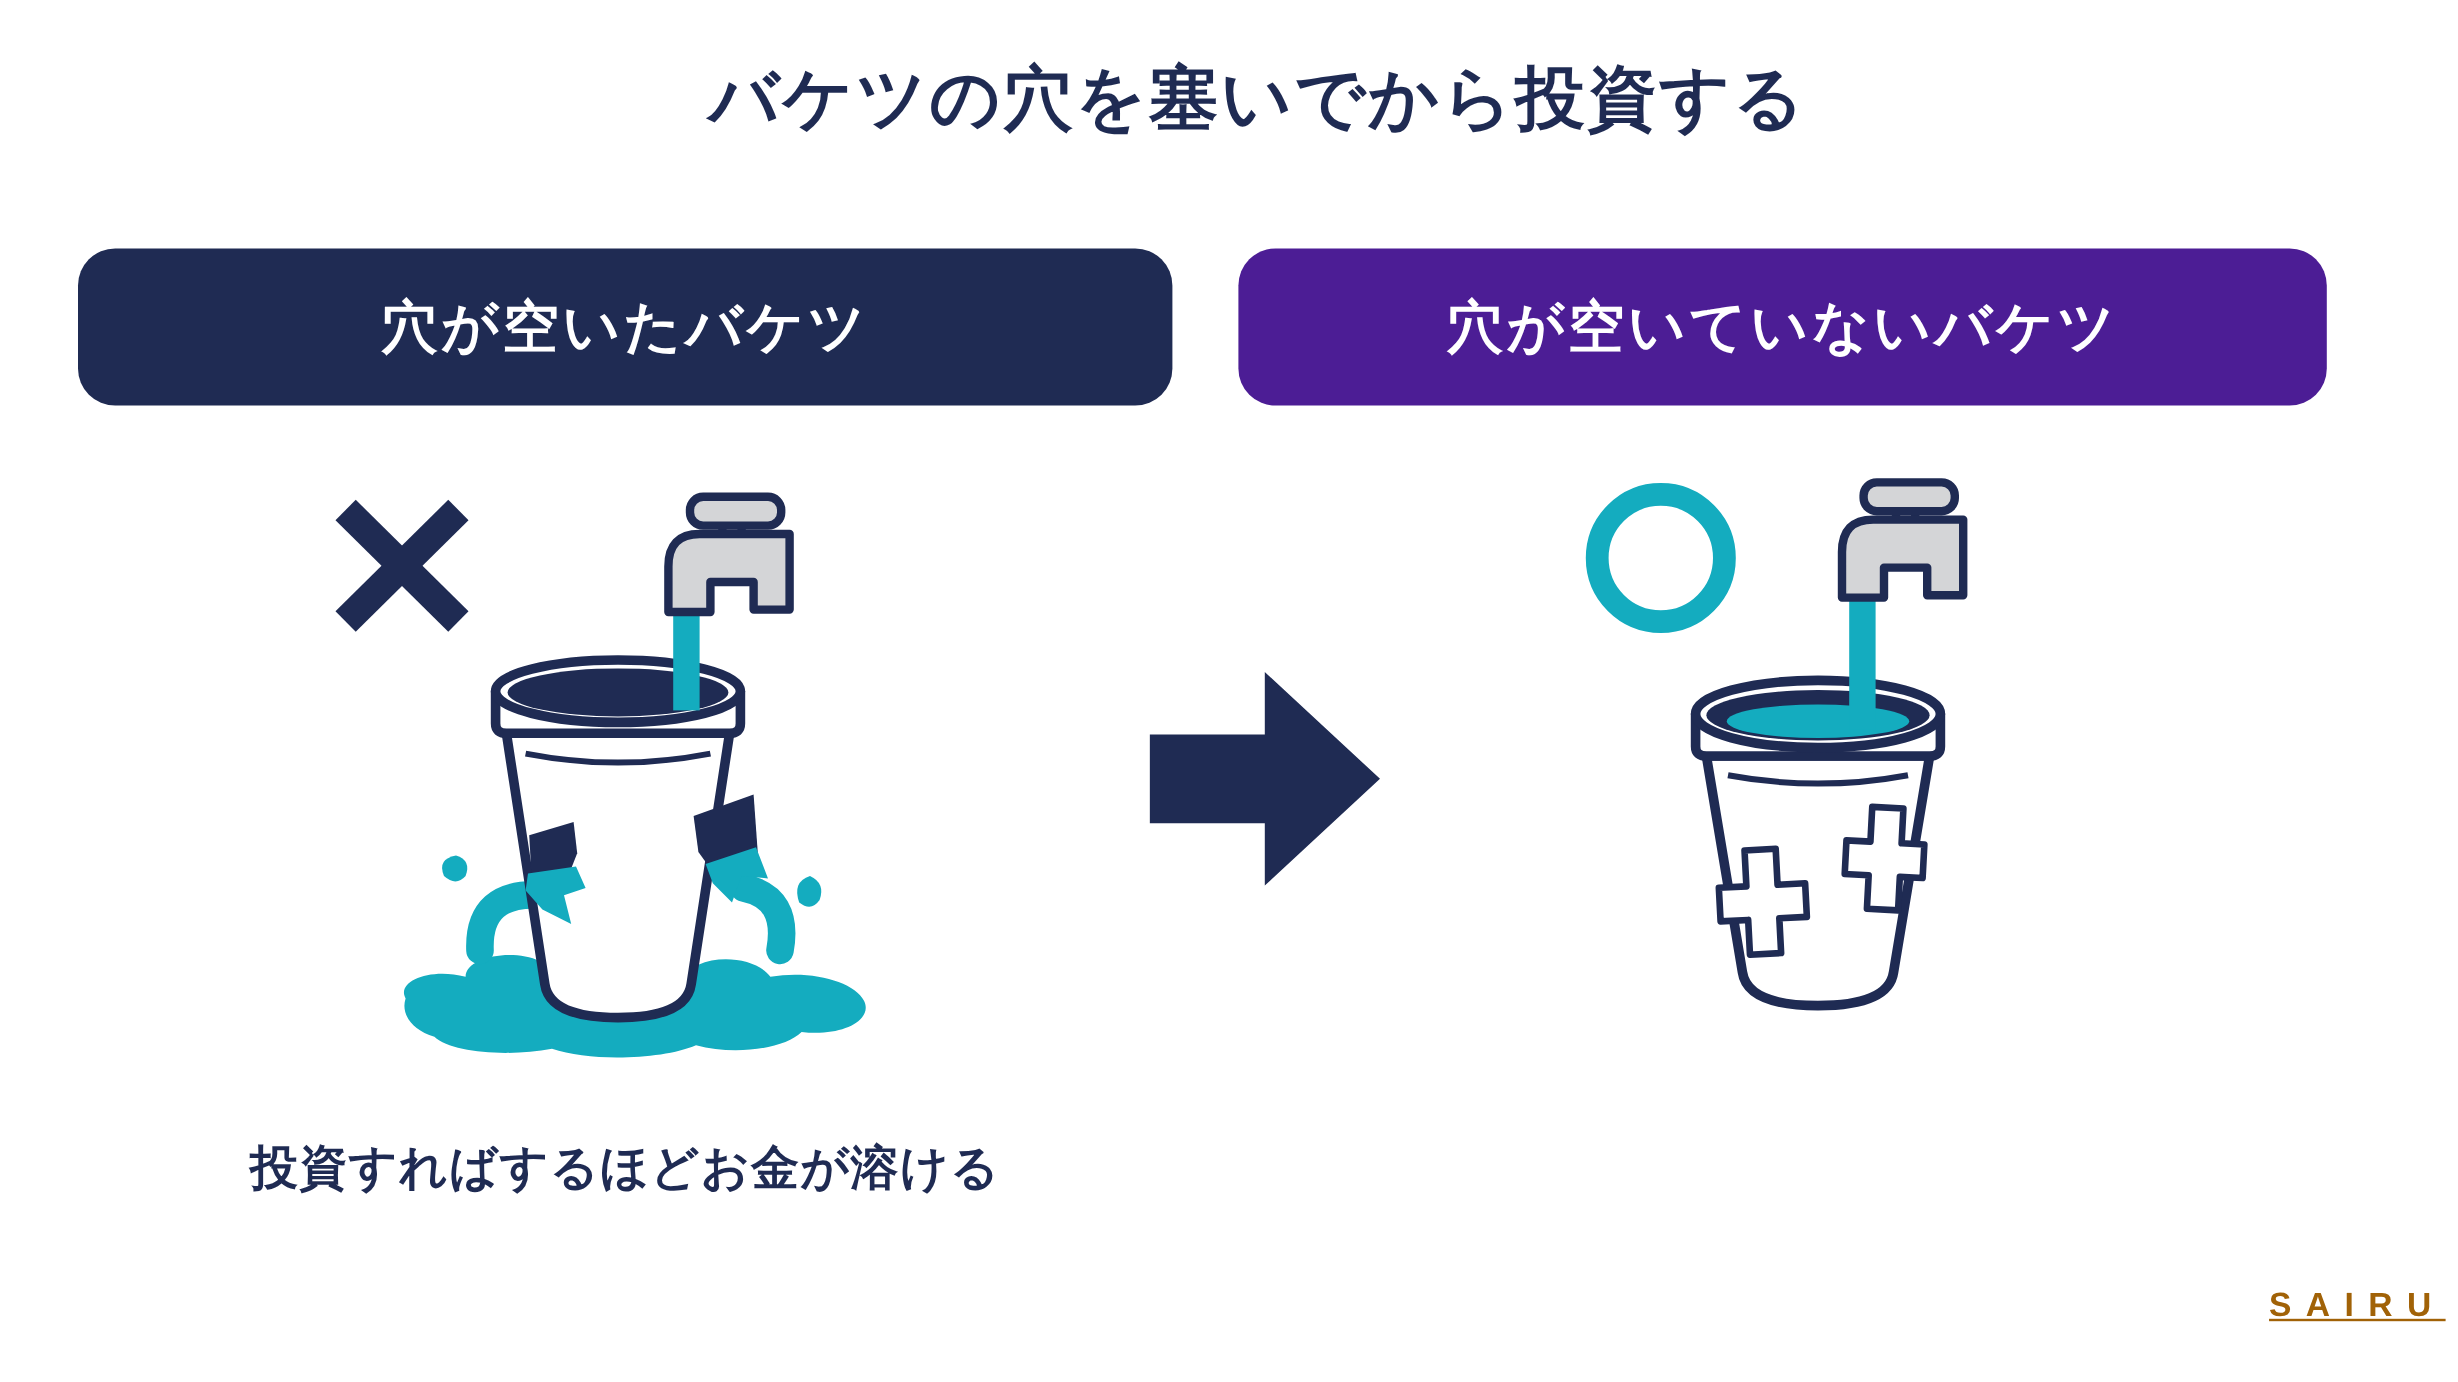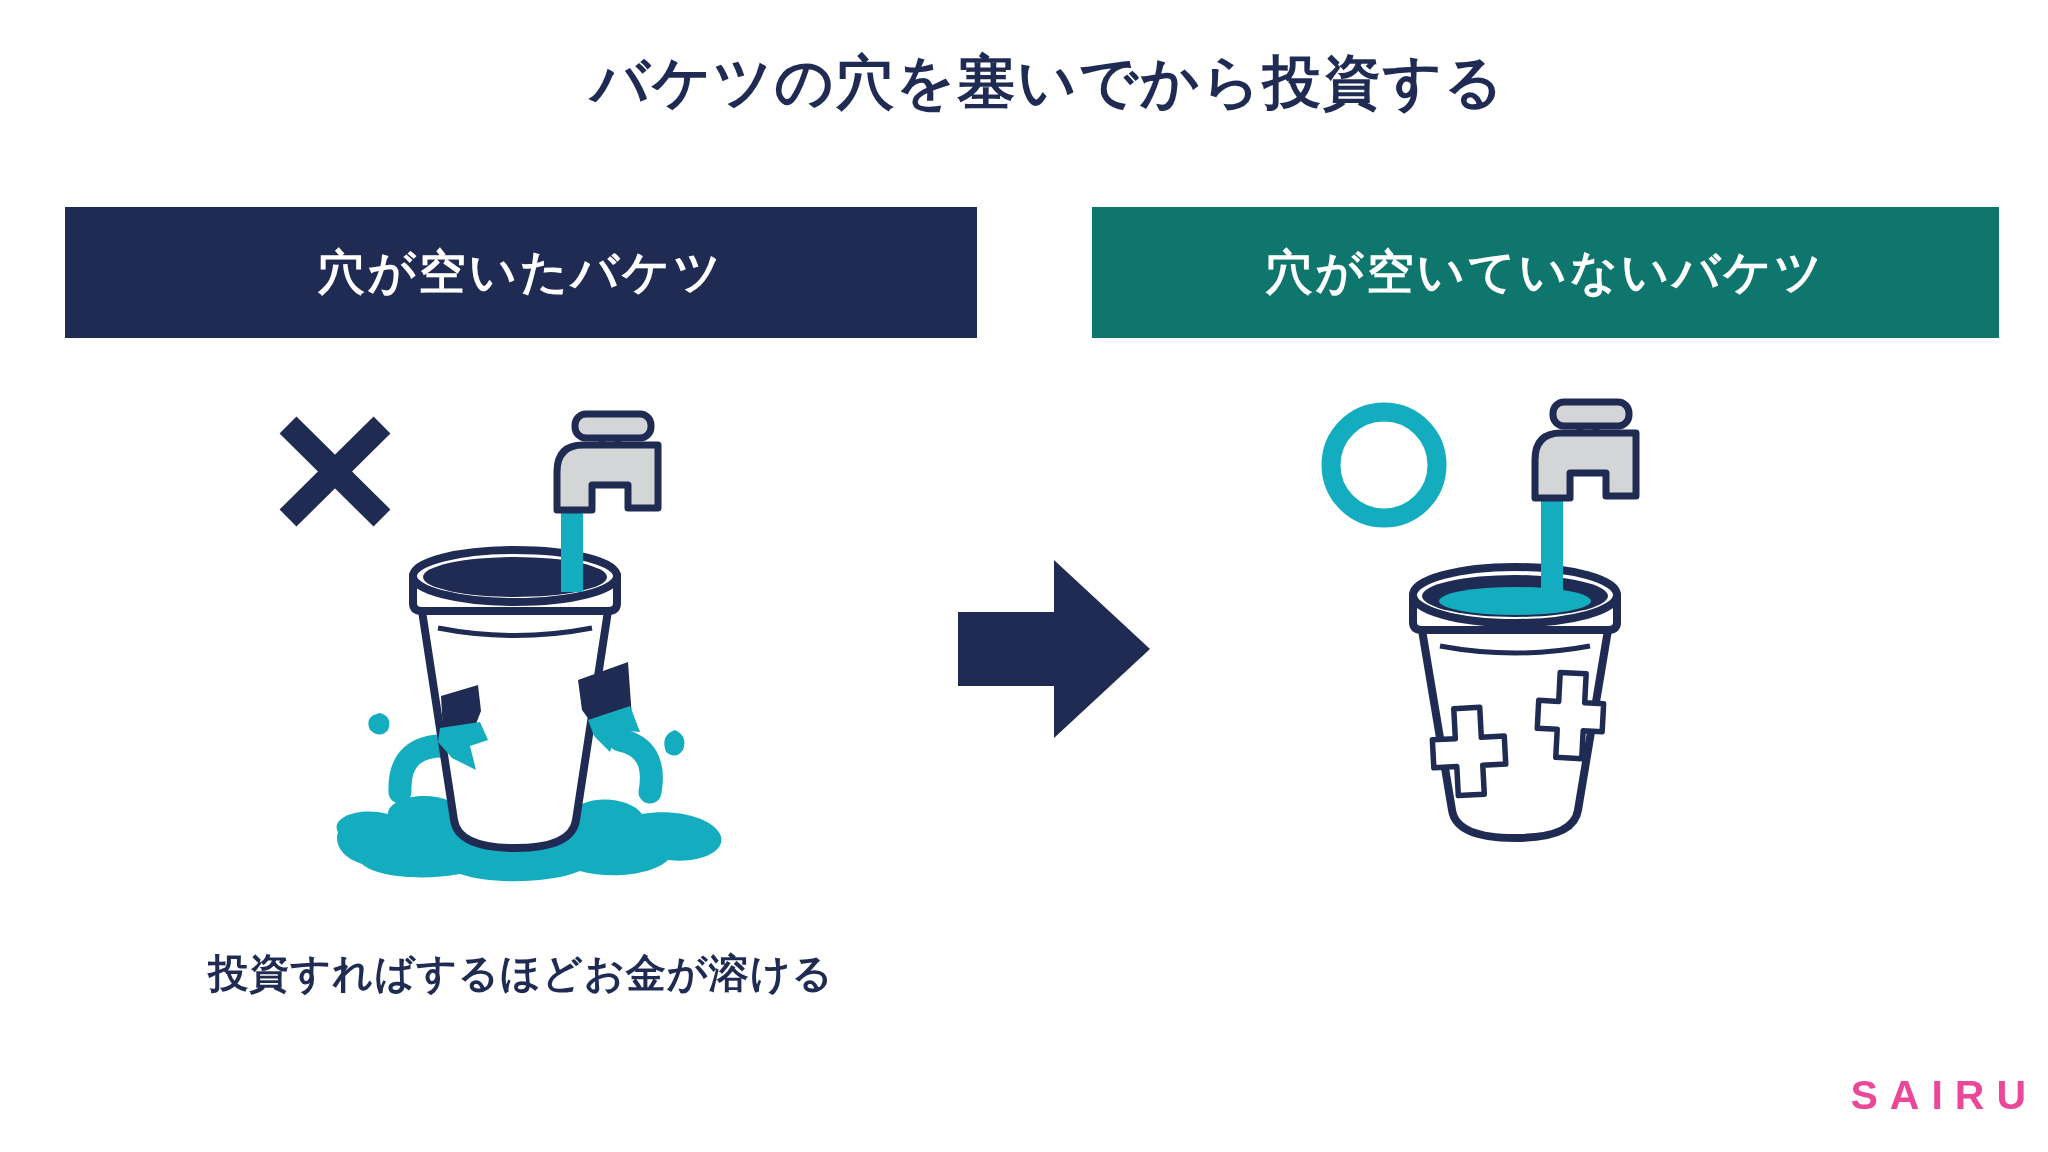--- a/index.html
+++ b/index.html
@@ -7,37 +7,37 @@
     position:relative;width:2048px;height:1152px;background:#ffffff;overflow:hidden;
     font-family:"Liberation Sans","DejaVu Sans",sans-serif;
     padding-left:48px;
   }
   .title{
     position:absolute;left:0;right:0;top:44px;margin:0;
     text-align:center;font-size:58px;font-weight:800;color:#1F2B53;letter-spacing:2px;
   }
   .header-bar{
     position:absolute;top:207px;height:131px;display:flex;align-items:center;justify-content:center;
-    color:#ffffff;font-size:47px;font-weight:800;letter-spacing:3px;
+    color:#ffffff;font-size:47px;font-weight:800;letter-spacing:3px;border-radius:31px;
   }
   .header-bar.left{left:65px;width:912px;background:#1F2B53;}
-  .header-bar.right{left:1092px;width:907px;background:#0f766e;}
+  .header-bar.right{left:1032px;width:907px;background:#4c1d95;}
   .illus{position:absolute;}
   .illus.left{left:230px;top:380px;}
   .illus.arrow{left:958px;top:560px;}
   .illus.right{left:1300px;top:380px;}
   .caption{
     position:absolute;top:946px;text-align:center;
     font-size:40px;font-weight:800;letter-spacing:1px;
   }
   .caption.left{left:65px;width:912px;color:#1F2B53;}
   .caption.right{left:1080px;width:907px;color:#14ACBF;}
   .logo{
     position:absolute;top:1072px;right:58px;
-    font-size:41px;font-weight:600;letter-spacing:12px;color:#ec4899;
+    font-size:28px;font-weight:600;letter-spacing:12px;color:#a16207;text-decoration:underline;
   }
 </style>
 </head>
 <body>
 
 <div class="canvas">
 
   <h1 class="title">バケツの穴を塞いでから投資する</h1>
 
   <div class="header-bar left">

